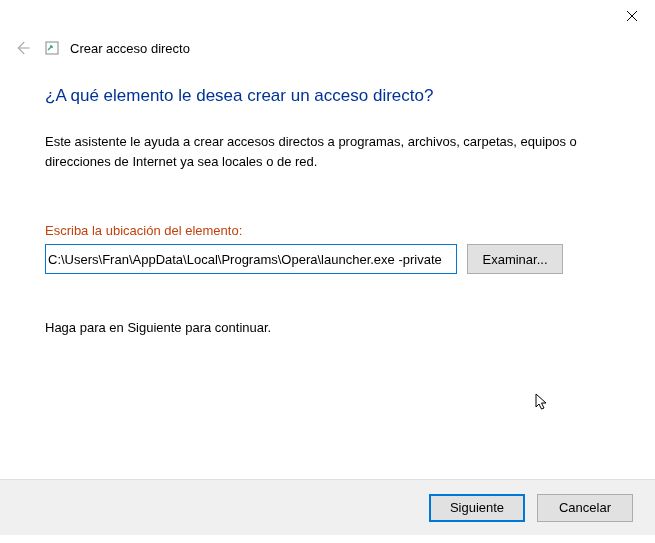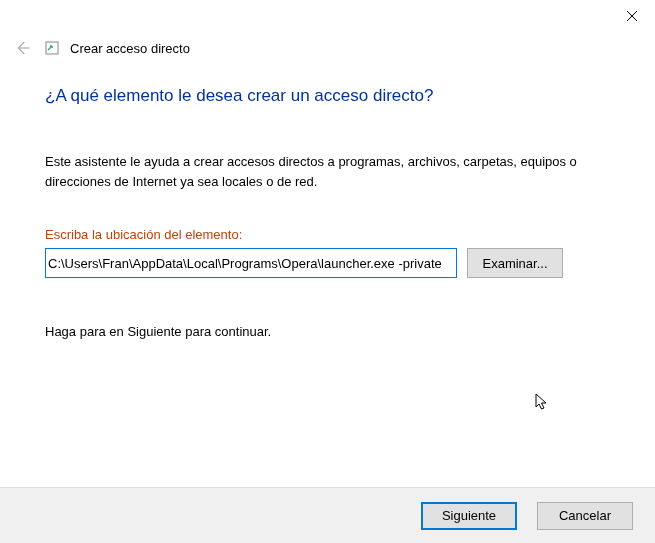--- a/index.html
+++ b/index.html
@@ -68,27 +68,27 @@
       font-size: 13px;
       color: #000;
     }
     .content {
       padding: 22px 45px 0 45px;
     }
     .heading {
       color: #003399;
       font-size: 17px;
       font-weight: 400;
-      margin-bottom: 46px;
+      margin-bottom: 26px;
     }
     .description {
       font-size: 13px;
       color: #000;
       line-height: 1.5;
-      margin-bottom: 36px;
+      margin-bottom: 52px;
       max-width: 560px;
     }
     .field-label {
       font-size: 13px;
       color: #c2410c;
       margin-bottom: 6px;
     }
     .input-row {
       display: flex;
       gap: 10px;
@@ -122,31 +122,31 @@
       top: 393px;
       left: 535px;
       pointer-events: none;
     }
     .cursor-pointer svg {
       width: 16px;
       height: 20px;
     }
     .footer {
       position: absolute;
-      bottom: 0;
+      bottom: 8px;
       left: 0;
       right: 0;
       height: 56px;
       background: #f0f0f0;
       border-top: 1px solid #dfdfdf;
       display: flex;
       justify-content: flex-end;
       align-items: center;
       padding-right: 22px;
-      gap: 20px;
+      gap: 12px;
     }
     .footer-btn {
       width: 96px;
       height: 28px;
       background: #e1e1e1;
       border: 1px solid #adadad;
       font-size: 13px;
       font-family: inherit;
       cursor: pointer;
     }

